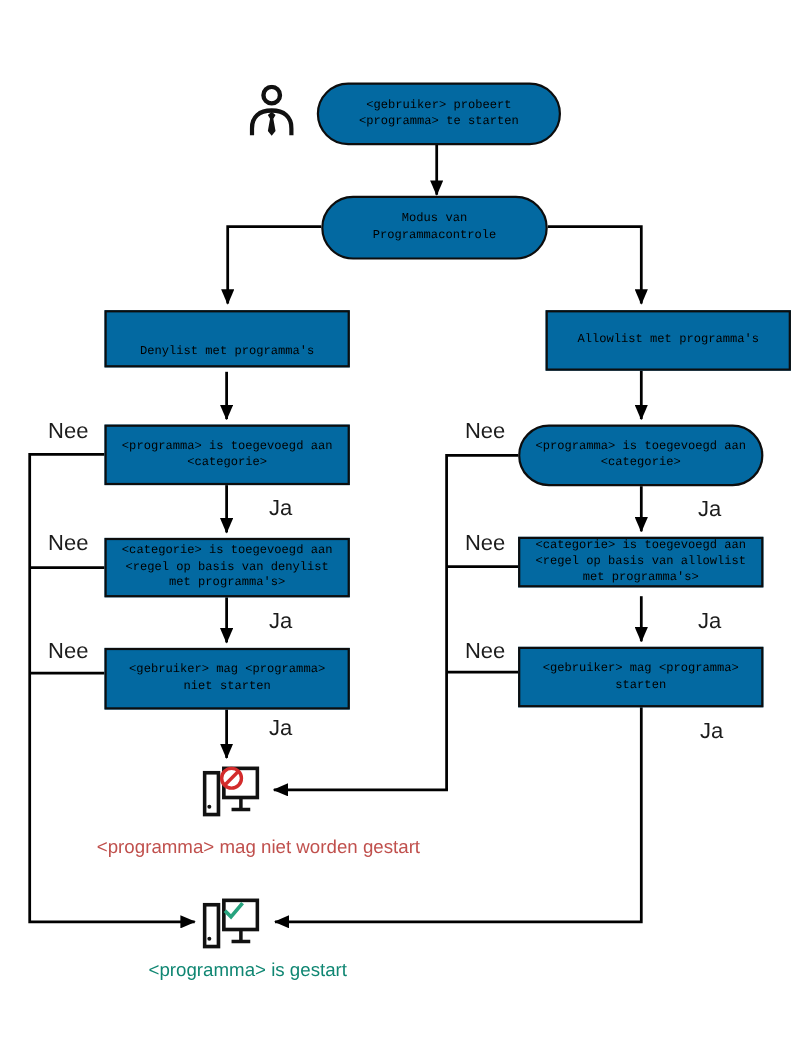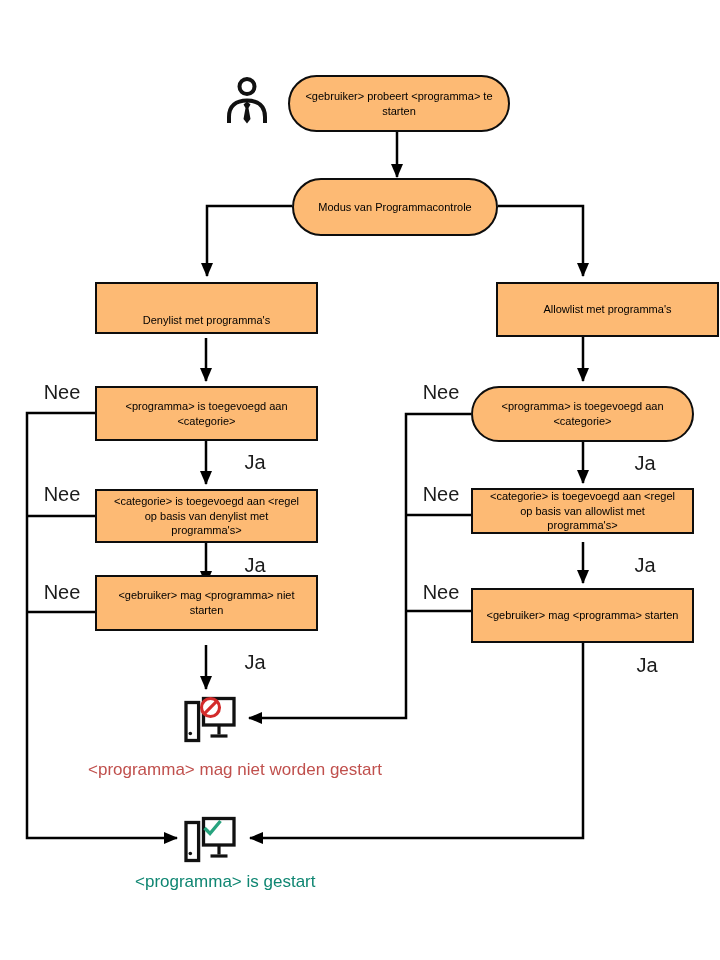--- a/index.html
+++ b/index.html
@@ -2,23 +2,23 @@
 <html><head>
 <meta charset="utf-8">
 <style>
   html,body{margin:0;padding:0;background:#ffffff;}
   #canvas{
     position:relative;width:720px;height:960px;background:#ffffff;overflow:hidden;
     font-family:"Liberation Sans","DejaVu Sans",sans-serif;color:#000;
   }
   #wires{position:absolute;left:0;top:0;width:720px;height:960px;}
   .node{
-    position:absolute;box-sizing:border-box;border:2.5px solid #0d0d0d;background:#fdba74;
+    position:absolute;box-sizing:border-box;border:2.5px solid #0d0d0d;background:#0369a1;
     display:flex;align-items:center;justify-content:center;text-align:center;
-    font-size:11px;line-height:1.35;padding:4px 12px;z-index:2;
+    font-size:11px;line-height:1.35;padding:4px 12px;z-index:2;font-family:Liberation Mono, monospace;
   }
   .stadium{border-radius:30px;}
   .edge-label{
     position:absolute;font-size:20px;color:#1c1c1c;text-align:center;z-index:3;
   }
   .caption{position:absolute;font-size:17px;z-index:3;white-space:nowrap;}
   #caption-blocked{color:#c0504d;}
   #caption-started{color:#0f8672;}
   .icon{position:absolute;z-index:2;}
 </style>
@@ -85,21 +85,21 @@
   </div>
 
   <div class="node" style="left:95px;top:489px;width:223px;height:54px;">
     <span>&lt;categorie&gt; is toegevoegd aan &lt;regel op basis van denylist met programma's&gt;</span>
   </div>
 
   <div class="node" style="left:471px;top:488px;width:223px;height:46px;">
     <span>&lt;categorie&gt; is toegevoegd aan &lt;regel op basis van allowlist met programma's&gt;</span>
   </div>
 
-  <div class="node" style="left:95px;top:575px;width:223px;height:56px;">
+  <div class="node" style="left:95px;top:589px;width:223px;height:56px;">
     <span>&lt;gebruiker&gt; mag &lt;programma&gt; niet starten</span>
   </div>
 
   <div class="node" style="left:471px;top:588px;width:223px;height:55px;">
     <span>&lt;gebruiker&gt; mag &lt;programma&gt; starten</span>
   </div>
 
   <div class="edge-label" style="left:40px;top:381px;width:44px;">Nee</div>
   <div class="edge-label" style="left:40px;top:483px;width:44px;">Nee</div>
   <div class="edge-label" style="left:40px;top:581px;width:44px;">Nee</div>

